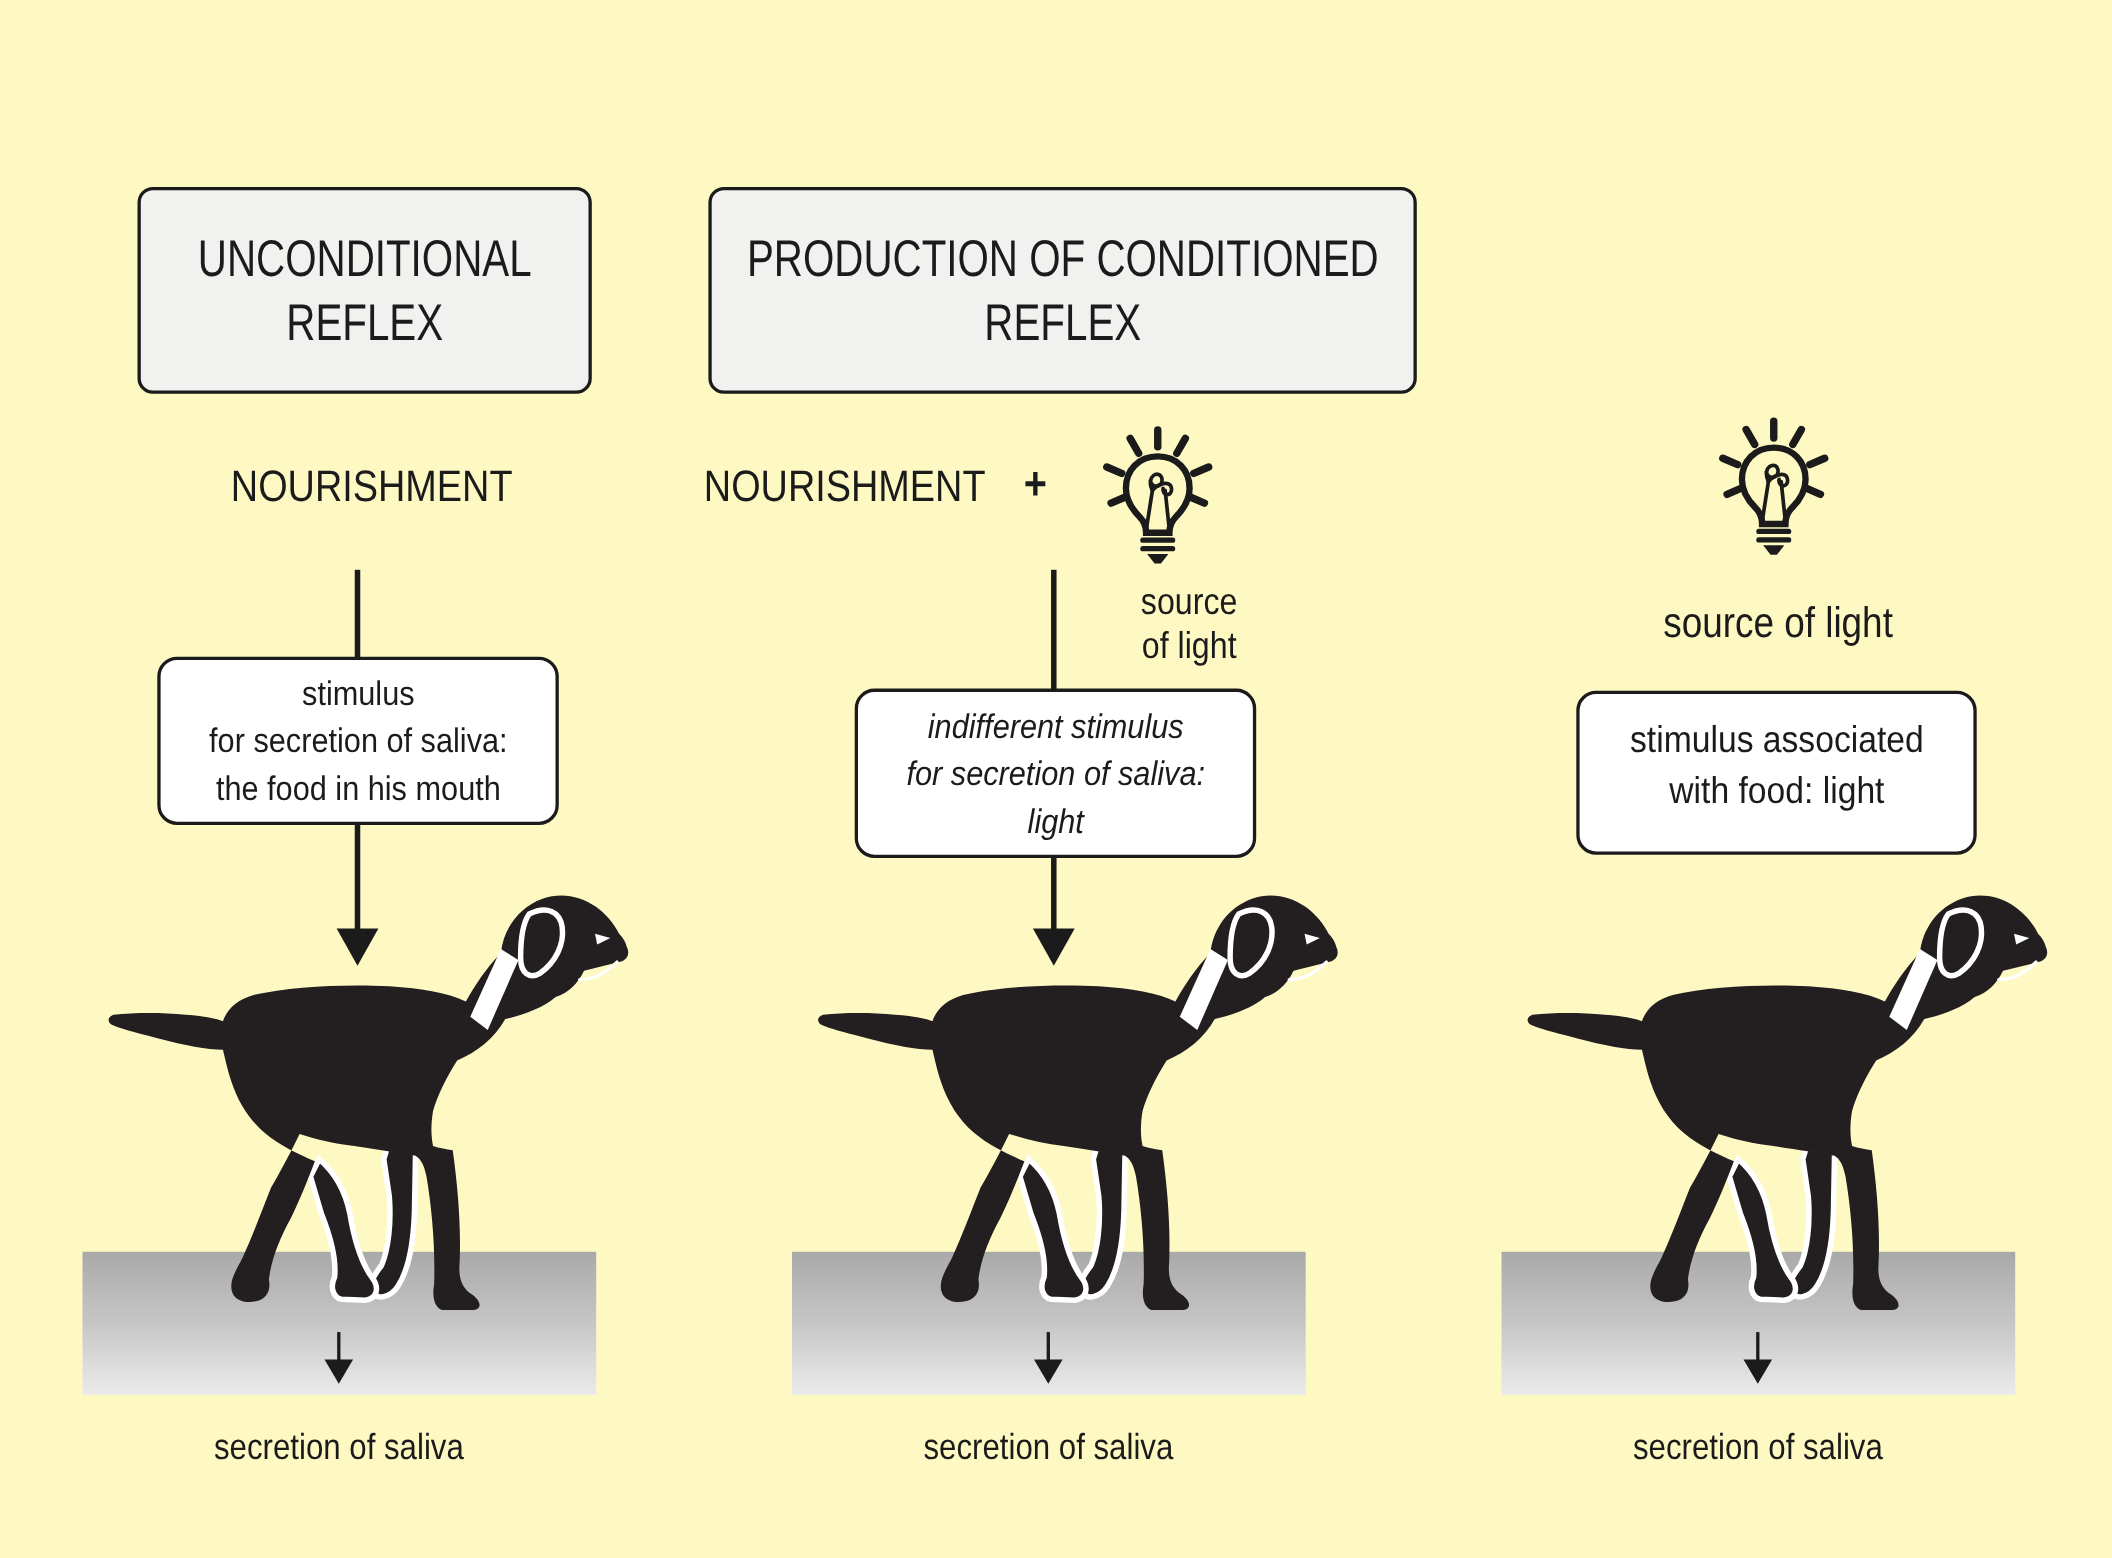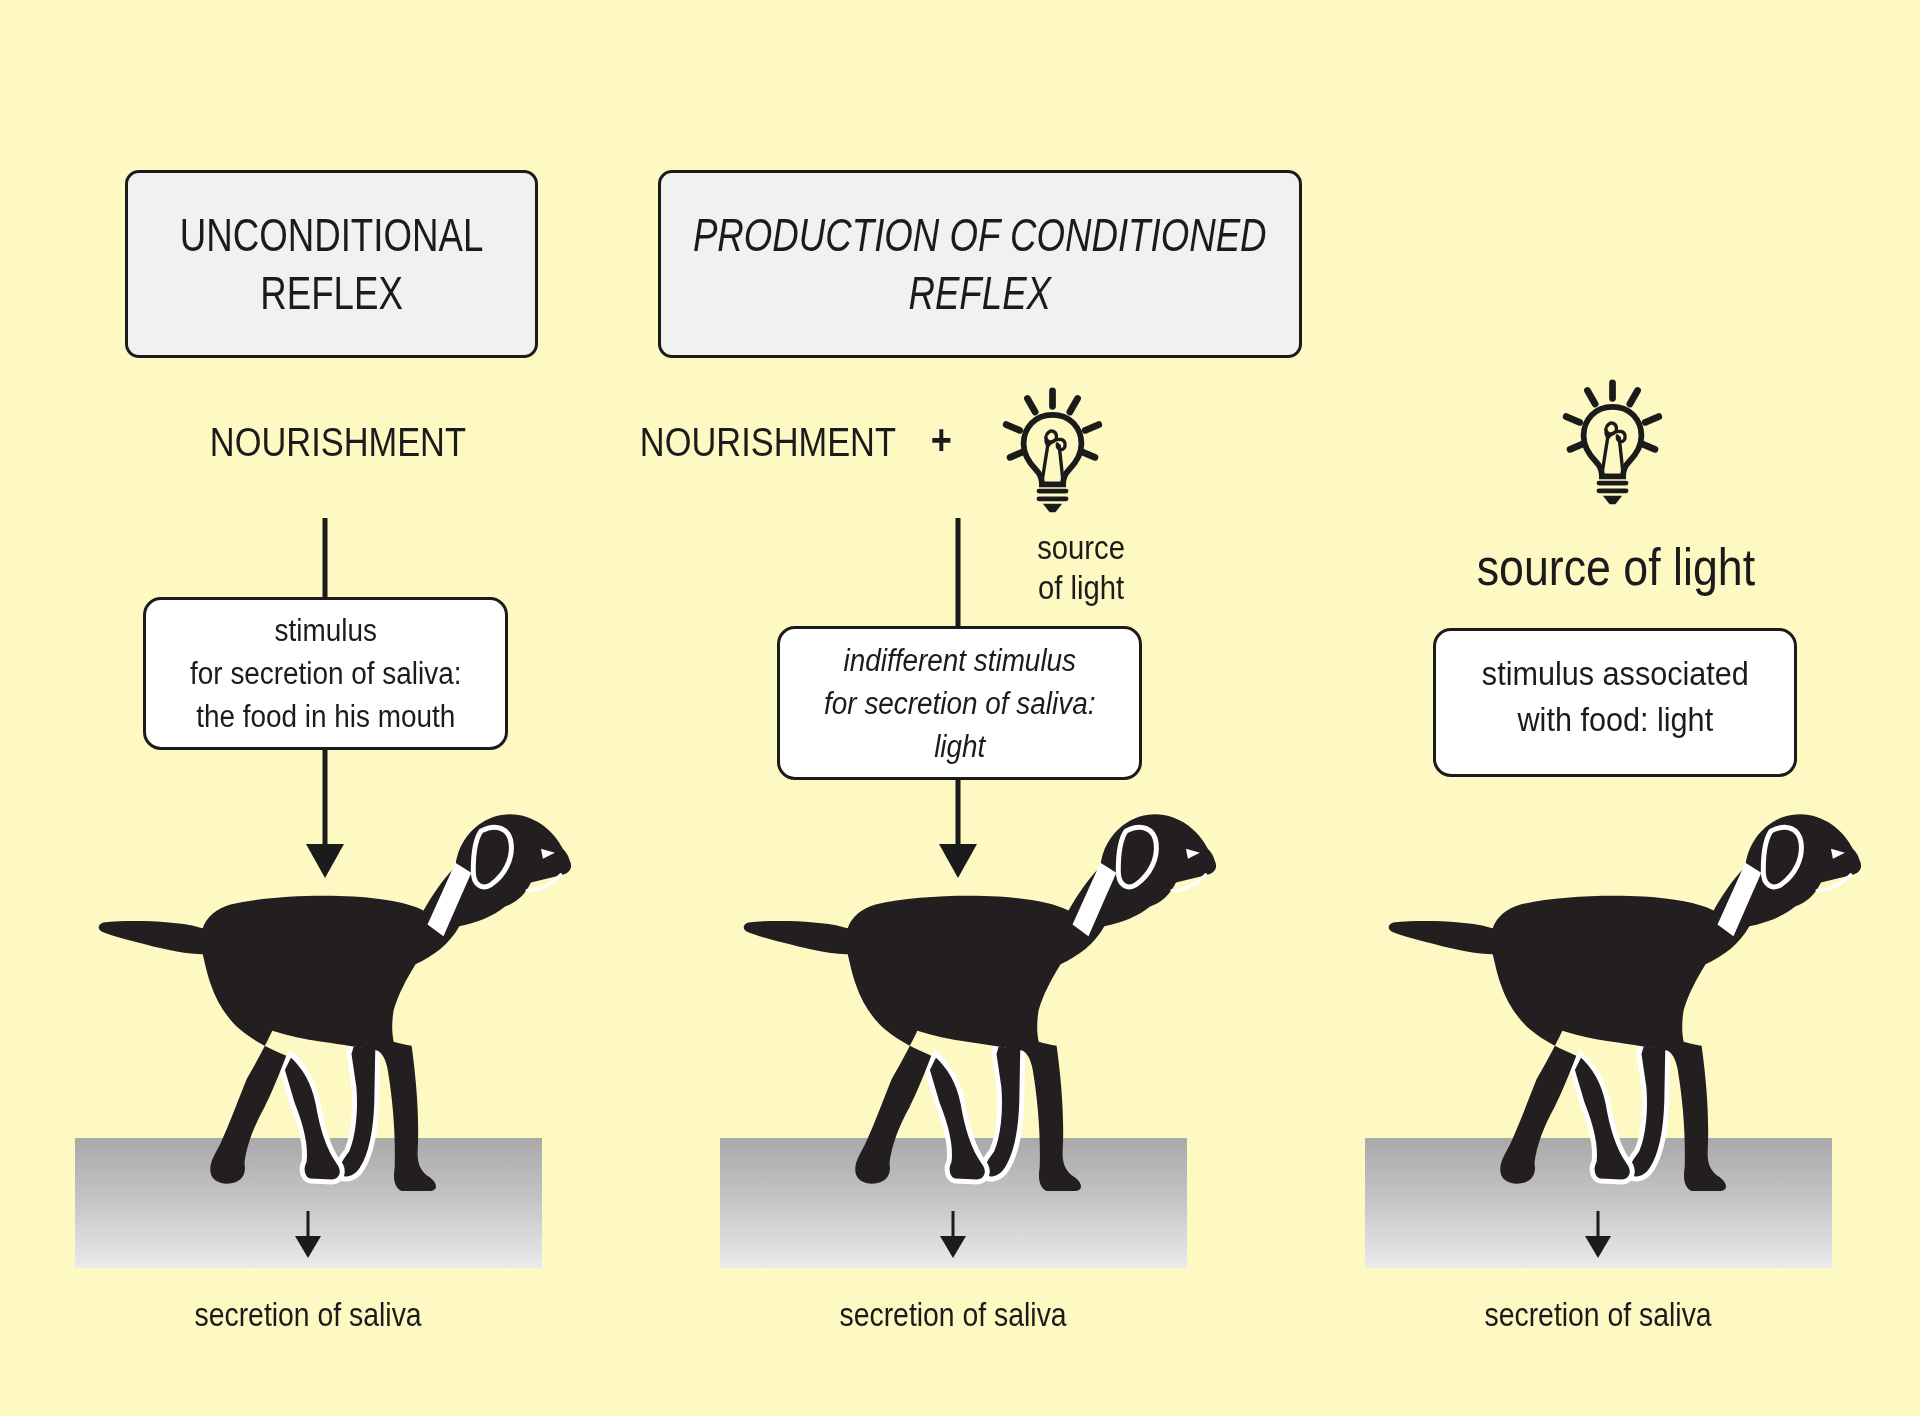--- a/index.html
+++ b/index.html
@@ -15,21 +15,21 @@
         display:flex;align-items:center;justify-content:center;text-align:center;
         font-size:31px;line-height:43px;}
   .stim .txt{transform:scaleX(0.9);}
   .stim .txt div{white-space:nowrap;}
   .stim3{font-size:34px;line-height:46px;}
   .lbl{text-align:center;}
   .lbl .txt{display:inline-block;transform:scaleX(0.86);white-space:nowrap;}
   .nour{font-size:40px;line-height:44px;}
   .plus{font-size:42px;font-weight:700;}
   .cap2{font-size:34px;line-height:40px;}
-  .cap3{font-size:52px;line-height:44px;}
+  .cap3{font-size:39px;line-height:44px;}
   .result{font-size:33px;line-height:46px;}
   .platform{background:linear-gradient(180deg,#a9a9a9 0%,#c6c6c6 50%,#ebebeb 100%);}
   svg{display:block;}
 </style>
 </head>
 <body>
 
 <svg width="0" height="0" style="position:absolute" aria-hidden="true">
   <defs>
     <symbol id="dog-sym" viewBox="0 0 480 390">
@@ -134,21 +134,21 @@
   <svg class="abs" style="left:933px;top:512px" width="50" height="370">
       <use href="#arrow-long-sym"></use>
     </svg>
 
   <div class="abs hdr" style="left:125px;top:170px;width:413px;height:188px;">
     <div class="txt">
       <div>UNCONDITIONAL</div>
       <div>REFLEX</div>
     </div>
   </div>
-  <div class="abs hdr" style="left:658px;top:170px;width:644px;height:188px;font-style:italic;">
+  <div class="abs hdr" style="left:644px;top:170px;width:644px;height:188px;">
     <div class="txt">
       <div>PRODUCTION OF CONDITIONED</div>
       <div>REFLEX</div>
     </div>
   </div>
 
   <div class="abs lbl nour" style="left:138px;top:420px;width:400px;">
     <span class="txt">NOURISHMENT</span>
   </div>
 

